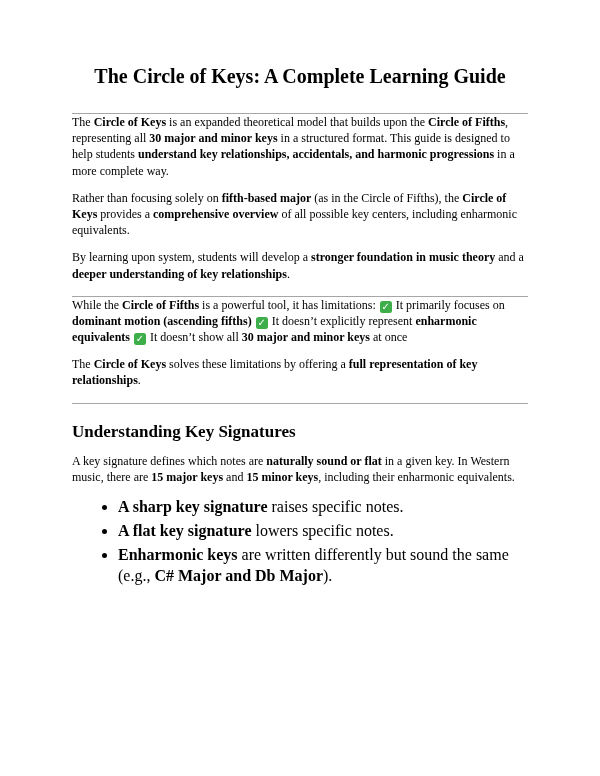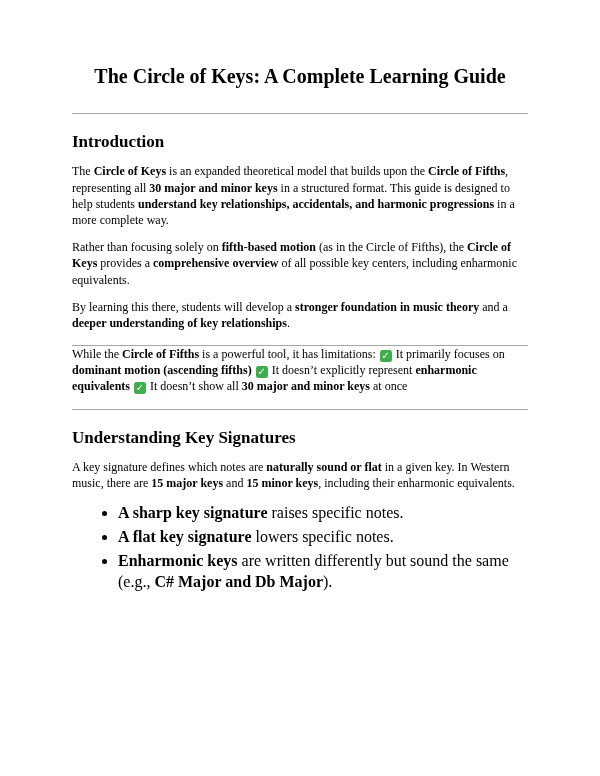--- a/index.html
+++ b/index.html
@@ -65,30 +65,30 @@
 </head>
 <body>
 
 <div class="page">
 
   <h1 class="doc-title">The Circle of Keys: A Complete Learning Guide</h1>
 
   <hr class="divider">
 
   <section>
-    <h2 class="section-heading">Introduction</h2>
     <p class="para"><span>The </span><strong>Circle of Keys</strong><span> is an expanded theoretical model that builds upon the </span><strong>Circle of Fifths</strong><span>, representing all </span><strong>30 major and minor keys</strong><span> in a structured format. This guide is designed to help students </span><strong>understand key relationships, accidentals, and harmonic progressions</strong><span> in a more complete way.</span></p>
-    <p class="para"><span>Rather than focusing solely on </span><strong>fifth-based motion</strong><span> (as in the Circle of Fifths), the </span><strong>Circle of Keys</strong><span> provides a </span><strong>comprehensive overview</strong><span> of all possible key centers, including enharmonic equivalents.</span></p>
-    <p class="para"><span>By learning this there, students will develop a </span><strong>stronger foundation in music theory</strong><span> and a </span><strong>deeper understanding of key relationships</strong><span>.</span></p>
+    <p class="para"><span>Rather than focusing solely on </span><strong>fifth-based major</strong><span> (as in the Circle of Fifths), the </span><strong>Circle of Keys</strong><span> provides a </span><strong>comprehensive overview</strong><span> of all possible key centers, including enharmonic equivalents.</span></p>
+    <p class="para"><span>By learning upon system, students will develop a </span><strong>stronger foundation in music theory</strong><span> and a </span><strong>deeper understanding of key relationships</strong><span>.</span></p>
   </section>
 
   <hr class="divider">
 
   <section>
     <p class="para"><span>While the </span><strong>Circle of Fifths</strong><span> is a powerful tool, it has limitations: </span><span class="check">✓</span><span> It primarily focuses on </span><strong>dominant motion (ascending fifths)</strong><span> </span><span class="check">✓</span><span> It doesn’t explicitly represent </span><strong>enharmonic equivalents</strong><span> </span><span class="check">✓</span><span> It doesn’t show all </span><strong>30 major and minor keys</strong><span> at once</span></p>
+    <p class="para"><span>The </span><strong>Circle of Keys</strong><span> solves these limitations by offering a </span><strong>full representation of key relationships</strong><span>.</span></p>
   </section>
 
   <hr class="divider">
 
   <section>
     <h2 class="section-heading">Understanding Key Signatures</h2>
     <p class="para"><span>A key signature defines which notes are </span><strong>naturally sound or flat</strong><span> in a given key. In Western music, there are </span><strong>15 major keys</strong><span> and </span><strong>15 minor keys</strong><span>, including their enharmonic equivalents.</span></p>
     <ul class="bullets">
       <li><strong>A sharp key signature</strong><span> raises specific notes.</span></li>
       <li><strong>A flat key signature</strong><span> lowers specific notes.</span></li>

